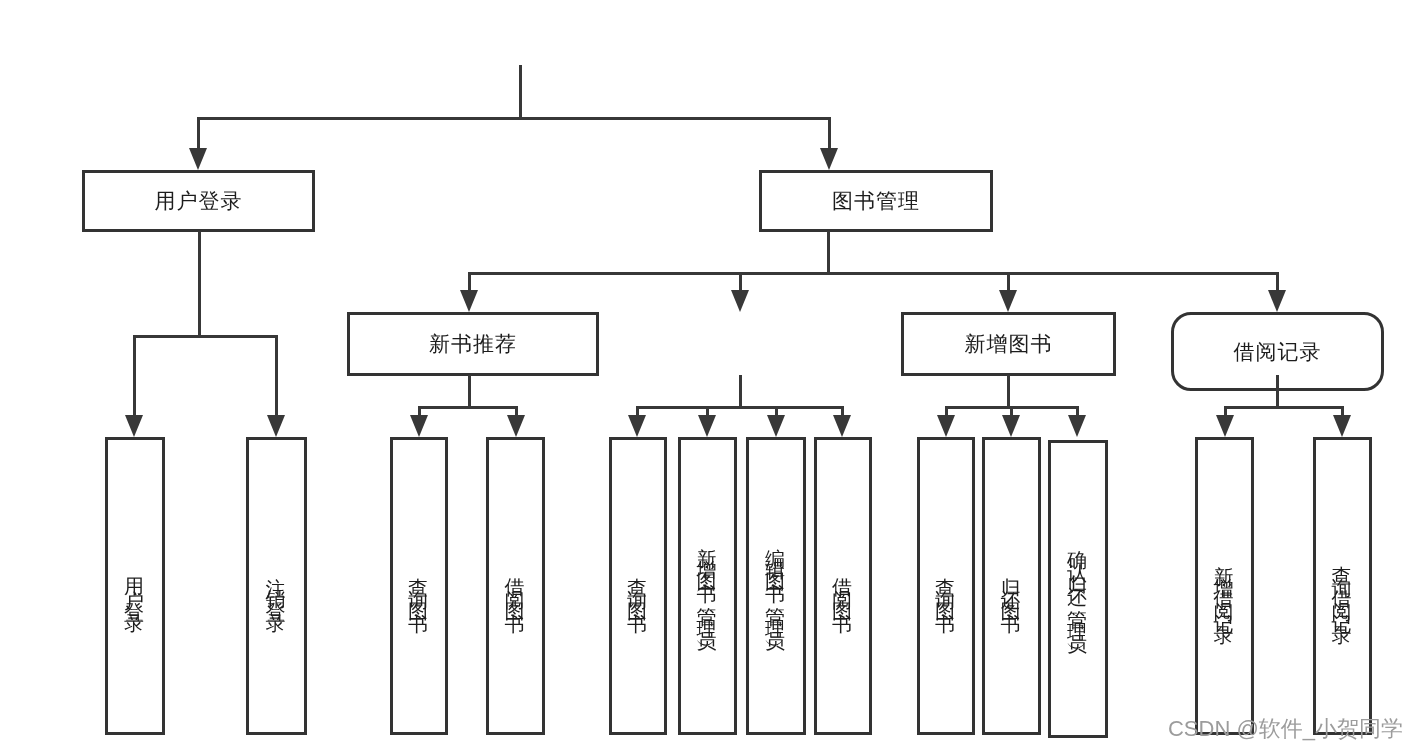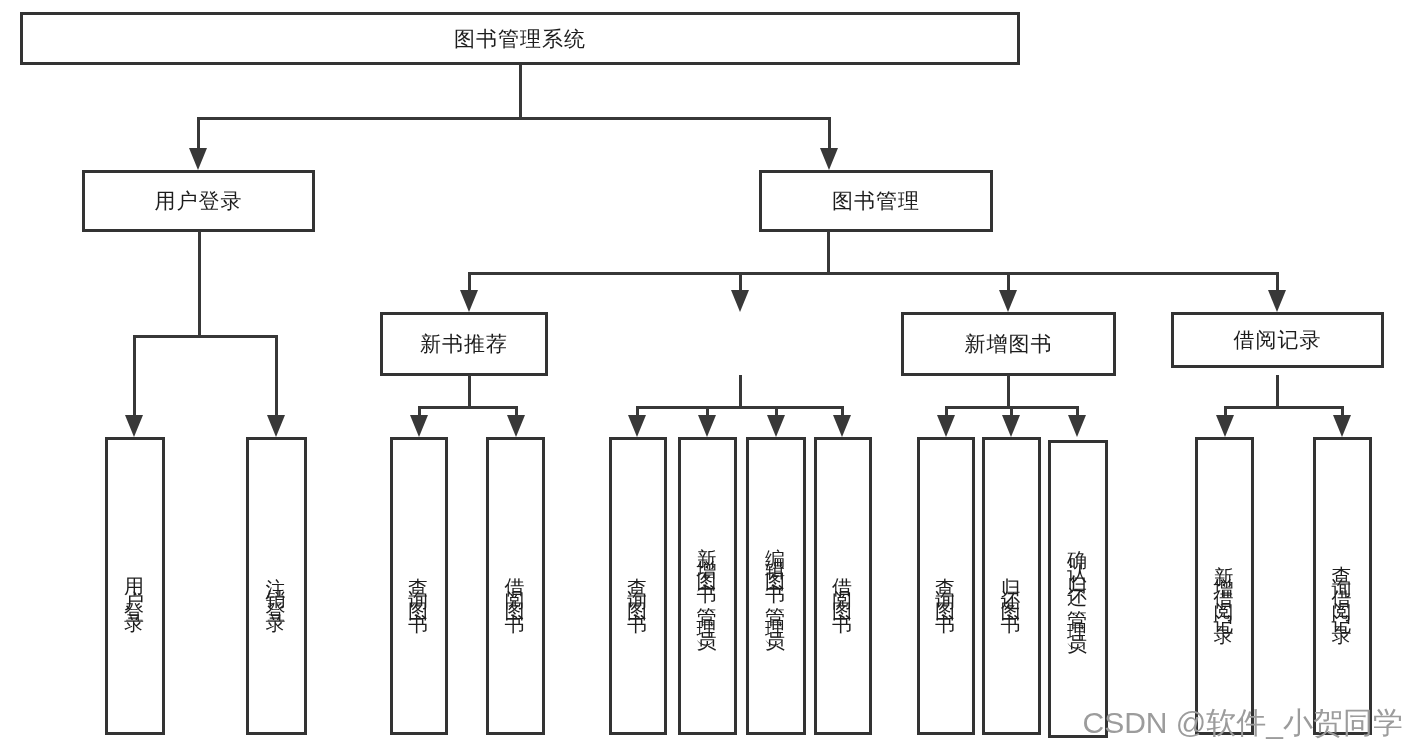--- a/index.html
+++ b/index.html
@@ -21,29 +21,28 @@
   .hline,.vline{position:absolute;background:#383838;}
   .hline{height:3px;}
   .vline{width:3px;}
   .arrow{
     position:absolute;width:0;height:0;
     border-left:9px solid transparent;border-right:9px solid transparent;
     border-top:22px solid #383838;
   }
   .watermark{
     position:absolute;right:2px;bottom:3px;z-index:10;
-    font-size:30px;color:#9c9c9c;letter-spacing:0;
+    font-size:22px;color:#9c9c9c;letter-spacing:0;
   }
 </style>
 </head>
 <body>
 
 <div id="canvas">
 
-  <div class="box" style="left:20px;top:12px;width:1000px;height:53px;">图书管理系统</div>
 
   <div class="vline" style="left:519px;top:65px;height:53px;"></div>
   <div class="hline" style="left:197px;top:117px;width:633px;"></div>
   <div class="vline" style="left:197px;top:117px;height:31px;"></div>
   <div class="arrow" style="left:189px;top:148px;"></div>
   <div class="vline" style="left:828px;top:117px;height:31px;"></div>
   <div class="arrow" style="left:820px;top:148px;"></div>
 
   <div class="box" style="left:82px;top:170px;width:233px;height:62px;">用户登录</div>
   <div class="box" style="left:711px;top:170px;width:234px;height:62px;margin-left:48px;">图书管理</div>
@@ -59,23 +58,23 @@
   <div class="hline" style="left:468px;top:272px;width:810px;"></div>
   <div class="vline" style="left:468px;top:272px;height:18px;"></div>
   <div class="arrow" style="left:460px;top:290px;"></div>
   <div class="vline" style="left:739px;top:272px;height:18px;"></div>
   <div class="arrow" style="left:731px;top:290px;"></div>
   <div class="vline" style="left:1007px;top:272px;height:18px;"></div>
   <div class="arrow" style="left:999px;top:290px;"></div>
   <div class="vline" style="left:1276px;top:272px;height:18px;"></div>
   <div class="arrow" style="left:1268px;top:290px;"></div>
 
-  <div class="box" style="left:380px;top:312px;width:168px;height:64px;">新书推荐</div>
+  <div class="box" style="left:347px;top:312px;width:252px;height:64px;">新书推荐</div>
   <div class="box" style="left:901px;top:312px;width:215px;height:64px;">新增图书</div>
-  <div class="box" style="left:1171px;top:312px;width:213px;height:56px;">借阅记录</div>
+  <div class="box" style="left:1171px;top:312px;width:213px;height:79px;border-radius:20px;">借阅记录</div>
 
   <div class="vline" style="left:468px;top:375px;height:33px;"></div>
   <div class="hline" style="left:418px;top:406px;width:99px;"></div>
   <div class="vline" style="left:418px;top:406px;height:9px;"></div>
   <div class="arrow" style="left:410px;top:415px;"></div>
   <div class="vline" style="left:515px;top:406px;height:9px;"></div>
   <div class="arrow" style="left:507px;top:415px;"></div>
 
   <div class="vline" style="left:739px;top:375px;height:33px;"></div>
   <div class="hline" style="left:636px;top:406px;width:208px;"></div>

